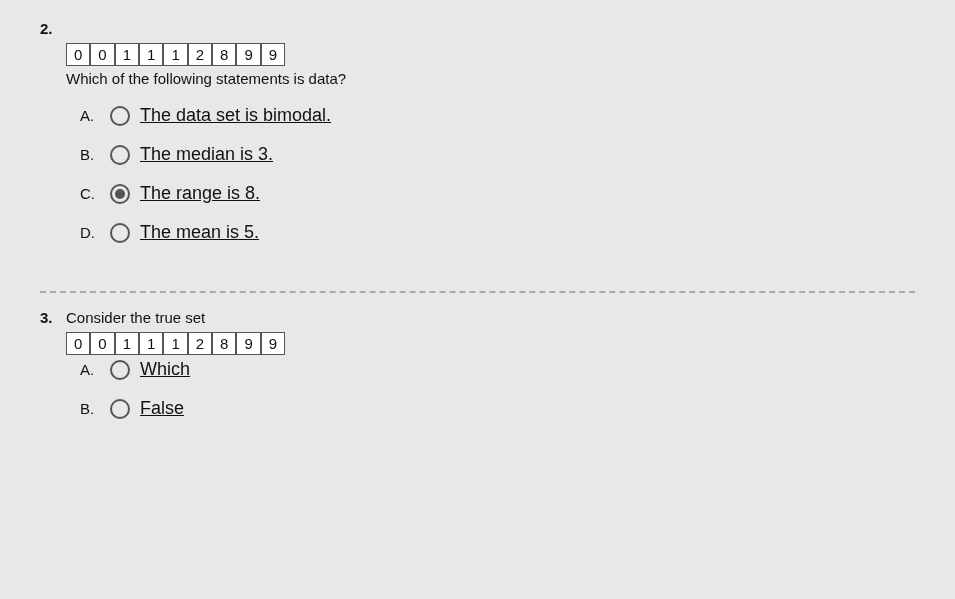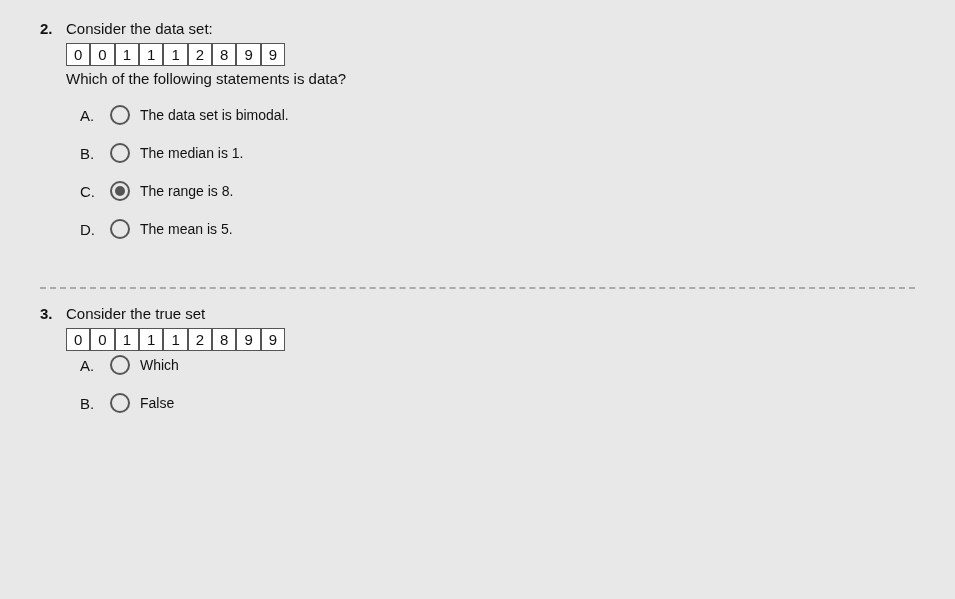--- a/index.html
+++ b/index.html
@@ -110,32 +110,32 @@
     }
 
     .divider {
       border: none;
       border-top: 2px dashed #aaa;
       margin: 10px 0 16px 0;
       width: 100%;
     }
 
     .option-text {
-      font-size: 14px;
+      font-size: 18px;
+      text-decoration: underline;
     }
   </style>
 </head>
 <body>
 
 <div class="page-container">
 
   <div class="question-block">
     <div class="question-header">
       <span class="question-number">2.</span>
-      <span class="question-text">Consider the data set:</span>
     </div>
 
     <div class="data-set-row" id="q2-data">
         <span class="data-cell">0</span>
         <span class="data-cell">0</span>
         <span class="data-cell">1</span>
         <span class="data-cell">1</span>
         <span class="data-cell">1</span>
         <span class="data-cell">2</span>
         <span class="data-cell">8</span>
@@ -147,21 +147,21 @@
 
     <div class="options-list" id="q2-options">
         <div class="option-item">
           <span class="option-label">A.</span>
           <span class="radio-circle"></span>
           <span class="option-text">The data set is bimodal.</span>
         </div>
         <div class="option-item">
           <span class="option-label">B.</span>
           <span class="radio-circle"></span>
-          <span class="option-text">The median is 1.</span>
+          <span class="option-text">The median is 3.</span>
         </div>
         <div class="option-item">
           <span class="option-label">C.</span>
           <span class="radio-circle selected"></span>
           <span class="option-text">The range is 8.</span>
         </div>
         <div class="option-item">
           <span class="option-label">D.</span>
           <span class="radio-circle"></span>
           <span class="option-text">The mean is 5.</span>

